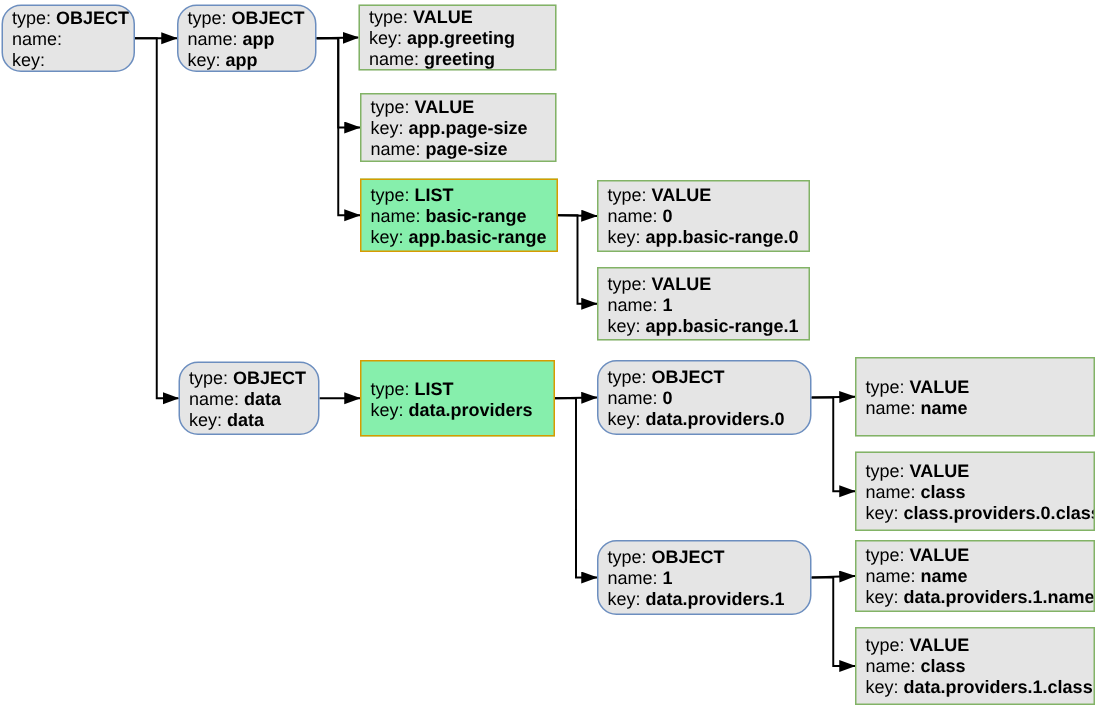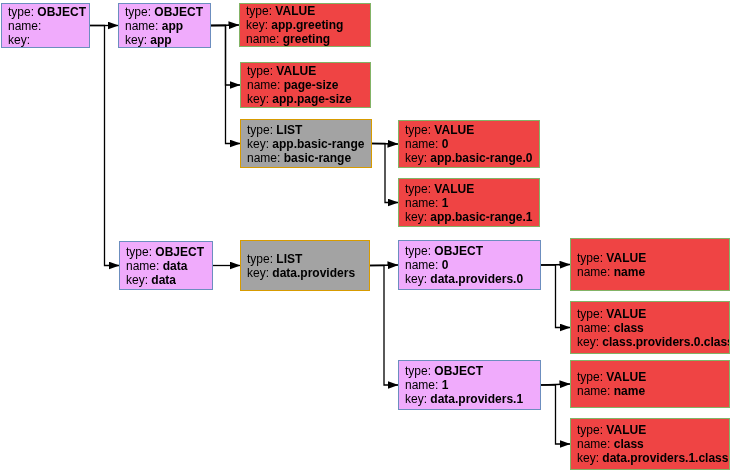--- a/index.html
+++ b/index.html
@@ -25,23 +25,23 @@
     flex-direction: column;
     justify-content: center;
     padding: 2px 3px 2px 6px;
     font-size: 12px;
     line-height: 14px;
     color: #000000;
     white-space: nowrap;
     overflow: hidden;
   }
   .node .val { font-weight: bold; }
-  .node.object { background: #f0abfc; border-color: #6c8ebf; }
-  .node.list   { background: #a3a3a3; border-color: #d79b00; }
-  .node.value  { background: #ef4444; border-color: #82b366; }
+  .node.object { background: #e5e5e5; border-color: #6c8ebf; border-radius: 13px; }
+  .node.list   { background: #86efac; border-color: #d79b00; }
+  .node.value  { background: #e5e5e5; border-color: #82b366; }
 </style>
 </head>
 <body>
 
 <div class="canvas">
   <svg class="edges" id="edges" viewBox="0 0 731 471" xmlns="http://www.w3.org/2000/svg">
     <defs>
       <marker id="arrow" markerWidth="12" markerHeight="10" refX="10.5" refY="4" orient="auto" markerUnits="userSpaceOnUse">
         <path d="M0,0 L11,4 L0,8 Z" fill="#000000"></path>
       </marker>
@@ -72,27 +72,27 @@
         <div class="line"><span>name:</span> <span class="val">app</span></div>
         <div class="line"><span>key:</span> <span class="val">app</span></div>
       </div>
       <div class="node value" style="left: 239px; top: 3px; width: 132px; height: 44px;">
         <div class="line"><span>type:</span> <span class="val">VALUE</span></div>
         <div class="line"><span>key:</span> <span class="val">app.greeting</span></div>
         <div class="line"><span>name:</span> <span class="val">greeting</span></div>
       </div>
       <div class="node value" style="left: 240px; top: 62px; width: 131px; height: 46px;">
         <div class="line"><span>type:</span> <span class="val">VALUE</span></div>
+        <div class="line"><span>key:</span> <span class="val">app.page-size</span></div>
         <div class="line"><span>name:</span> <span class="val">page-size</span></div>
-        <div class="line"><span>key:</span> <span class="val">app.page-size</span></div>
       </div>
       <div class="node list" style="left: 240px; top: 119px; width: 132px; height: 49px;">
         <div class="line"><span>type:</span> <span class="val">LIST</span></div>
+        <div class="line"><span>name:</span> <span class="val">basic-range</span></div>
         <div class="line"><span>key:</span> <span class="val">app.basic-range</span></div>
-        <div class="line"><span>name:</span> <span class="val">basic-range</span></div>
       </div>
       <div class="node value" style="left: 398px; top: 120px; width: 142px; height: 48px;">
         <div class="line"><span>type:</span> <span class="val">VALUE</span></div>
         <div class="line"><span>name:</span> <span class="val">0</span></div>
         <div class="line"><span>key:</span> <span class="val">app.basic-range.0</span></div>
       </div>
       <div class="node value" style="left: 398px; top: 178px; width: 142px; height: 49px;">
         <div class="line"><span>type:</span> <span class="val">VALUE</span></div>
         <div class="line"><span>name:</span> <span class="val">1</span></div>
         <div class="line"><span>key:</span> <span class="val">app.basic-range.1</span></div>
@@ -121,20 +121,21 @@
         <div class="line"><span>key:</span> <span class="val">class.providers.0.class</span></div>
       </div>
       <div class="node object" style="left: 398px; top: 360px; width: 143px; height: 50px;">
         <div class="line"><span>type:</span> <span class="val">OBJECT</span></div>
         <div class="line"><span>name:</span> <span class="val">1</span></div>
         <div class="line"><span>key:</span> <span class="val">data.providers.1</span></div>
       </div>
       <div class="node value" style="left: 570px; top: 360px; width: 160px; height: 48px;">
         <div class="line"><span>type:</span> <span class="val">VALUE</span></div>
         <div class="line"><span>name:</span> <span class="val">name</span></div>
+        <div class="line"><span>key:</span> <span class="val">data.providers.1.name</span></div>
       </div>
       <div class="node value" style="left: 570px; top: 418px; width: 160px; height: 52px;">
         <div class="line"><span>type:</span> <span class="val">VALUE</span></div>
         <div class="line"><span>name:</span> <span class="val">class</span></div>
         <div class="line"><span>key:</span> <span class="val">data.providers.1.class</span></div>
       </div>
     </div>
 </div>
 
 </body></html>

